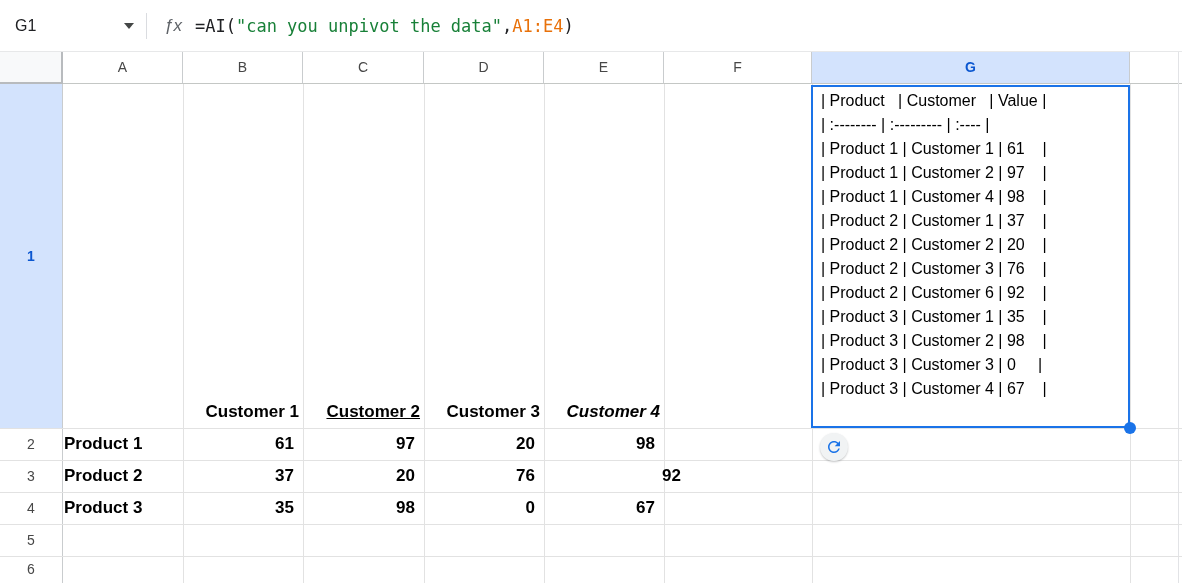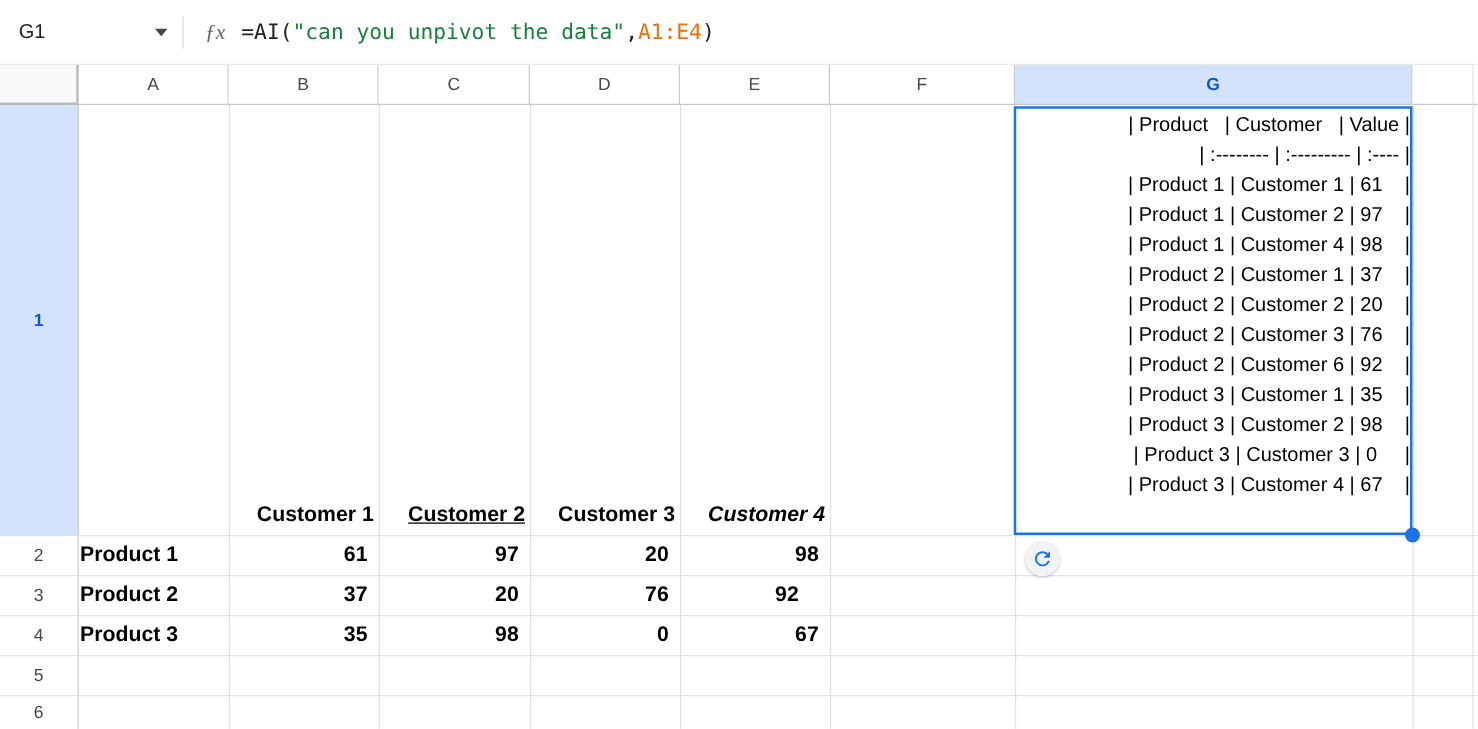--- a/index.html
+++ b/index.html
@@ -21,21 +21,21 @@
     justify-content:space-between; cursor:pointer;gap:28px;
   }
   .name-box-text { font-size:16px; color:#202124; }
   .caret {
     width:0; height:0; margin-right:12px;
     border-left:5px solid transparent; border-right:5px solid transparent;
     border-top:6px solid #444746;
   }
   .fb-divider { width:1px; height:26px; background:#dadce0; }
   .fx {
-    font-family:Liberation Serif, serif; font-style:italic;
+    font-family:Liberation Sans, sans-serif; font-style:italic;
     color:#5f6368; font-size:17px; margin:0 13px 0 17px;
   }
   .formula-input {
     font-family:"DejaVu Sans Mono", monospace; font-size:17px;
     white-space:pre; color:#202124; flex:1; cursor:text;
   }
   .tk-string { color:#188038; }
   .tk-range  { color:#e8710a; }
 
   
@@ -72,21 +72,20 @@
   }
   .cell.num   { text-align:right; padding-right:9px; }
   .cell.label { }
   .cell.chead { text-align:right; padding-right:4px; }
 
   
   .selection {
     position:absolute; left:811px; top:85px; width:319px; height:343px;
     background:#fff; border:2px solid #1a73e8; padding:2px 0 0 8px;
     overflow:hidden;
-    text-align:right;
   }
   .g1-line { font-size:16px; line-height:24px; white-space:pre; color:#000; }
   .fill-handle {
     position:absolute; left:1124px; top:422px; width:12px; height:12px;
     border-radius:50%; background:#1a73e8; cursor:crosshair;
   }
   .refresh-btn {
     position:absolute; left:820px; top:433px; width:28px; height:28px;
     border-radius:50%; background:#f1f3f4;
     box-shadow:0 1px 2px rgba(60,64,67,.3);
@@ -145,21 +144,21 @@
 <div class="cell label" style="left:64px; top:428px; width:118px;">Product 1</div>
 <div class="cell num" style="left:184px; top:428px; width:119px;">61</div>
 <div class="cell num" style="left:304px; top:428px; width:120px;">97</div>
 <div class="cell num" style="left:425px; top:428px; width:119px;">20</div>
 <div class="cell num" style="left:545px; top:428px; width:119px;">98</div>
 
 <div class="cell label" style="left:64px; top:460px; width:118px;">Product 2</div>
 <div class="cell num" style="left:184px; top:460px; width:119px;">37</div>
 <div class="cell num" style="left:304px; top:460px; width:120px;">20</div>
 <div class="cell num" style="left:425px; top:460px; width:119px;">76</div>
-<div class="cell num" style="left:529px; top:460px; width:119px;">92</div>
+<div class="cell num" style="left:571px; top:460px; width:119px;">92</div>
 
 <div class="cell label" style="left:64px; top:492px; width:118px;">Product 3</div>
 <div class="cell num" style="left:184px; top:492px; width:119px;">35</div>
 <div class="cell num" style="left:304px; top:492px; width:120px;">98</div>
 <div class="cell num" style="left:425px; top:492px; width:119px;">0</div>
 <div class="cell num" style="left:545px; top:492px; width:119px;">67</div>
 
 <div class="selection">
   <div class="g1-line">| Product   | Customer   | Value |</div>
   <div class="g1-line">| :-------- | :--------- | :---- |</div>

